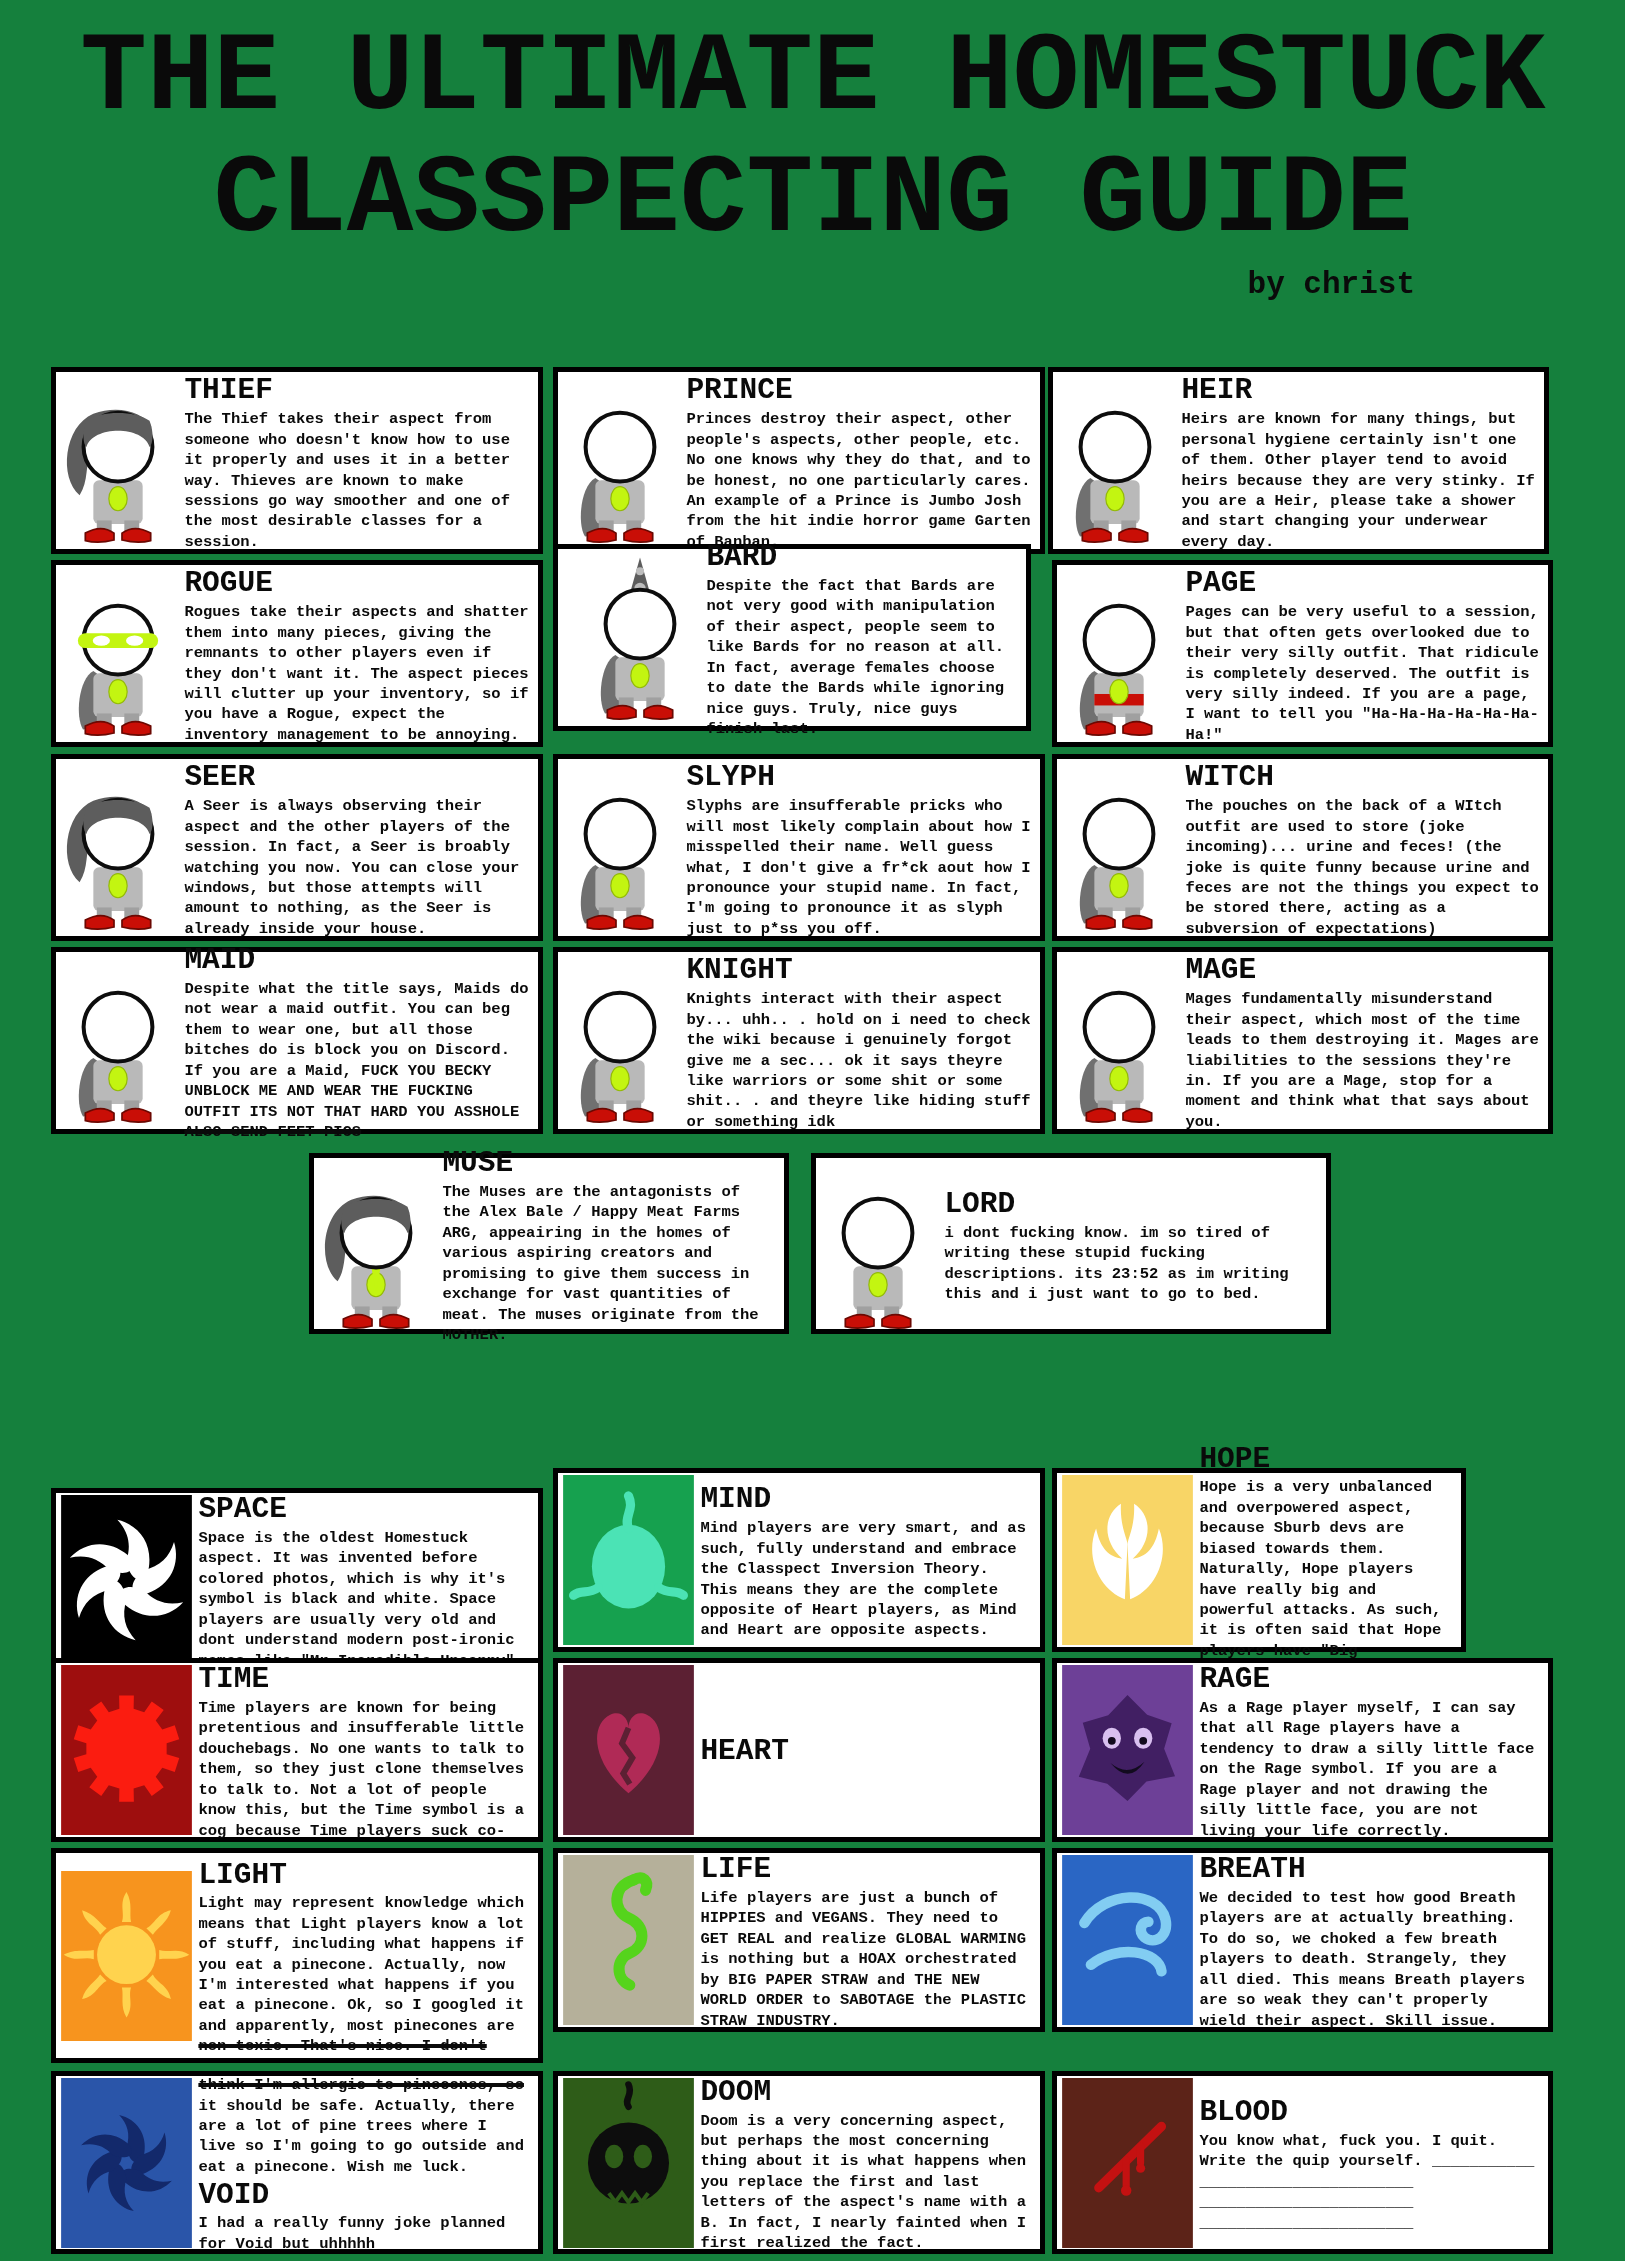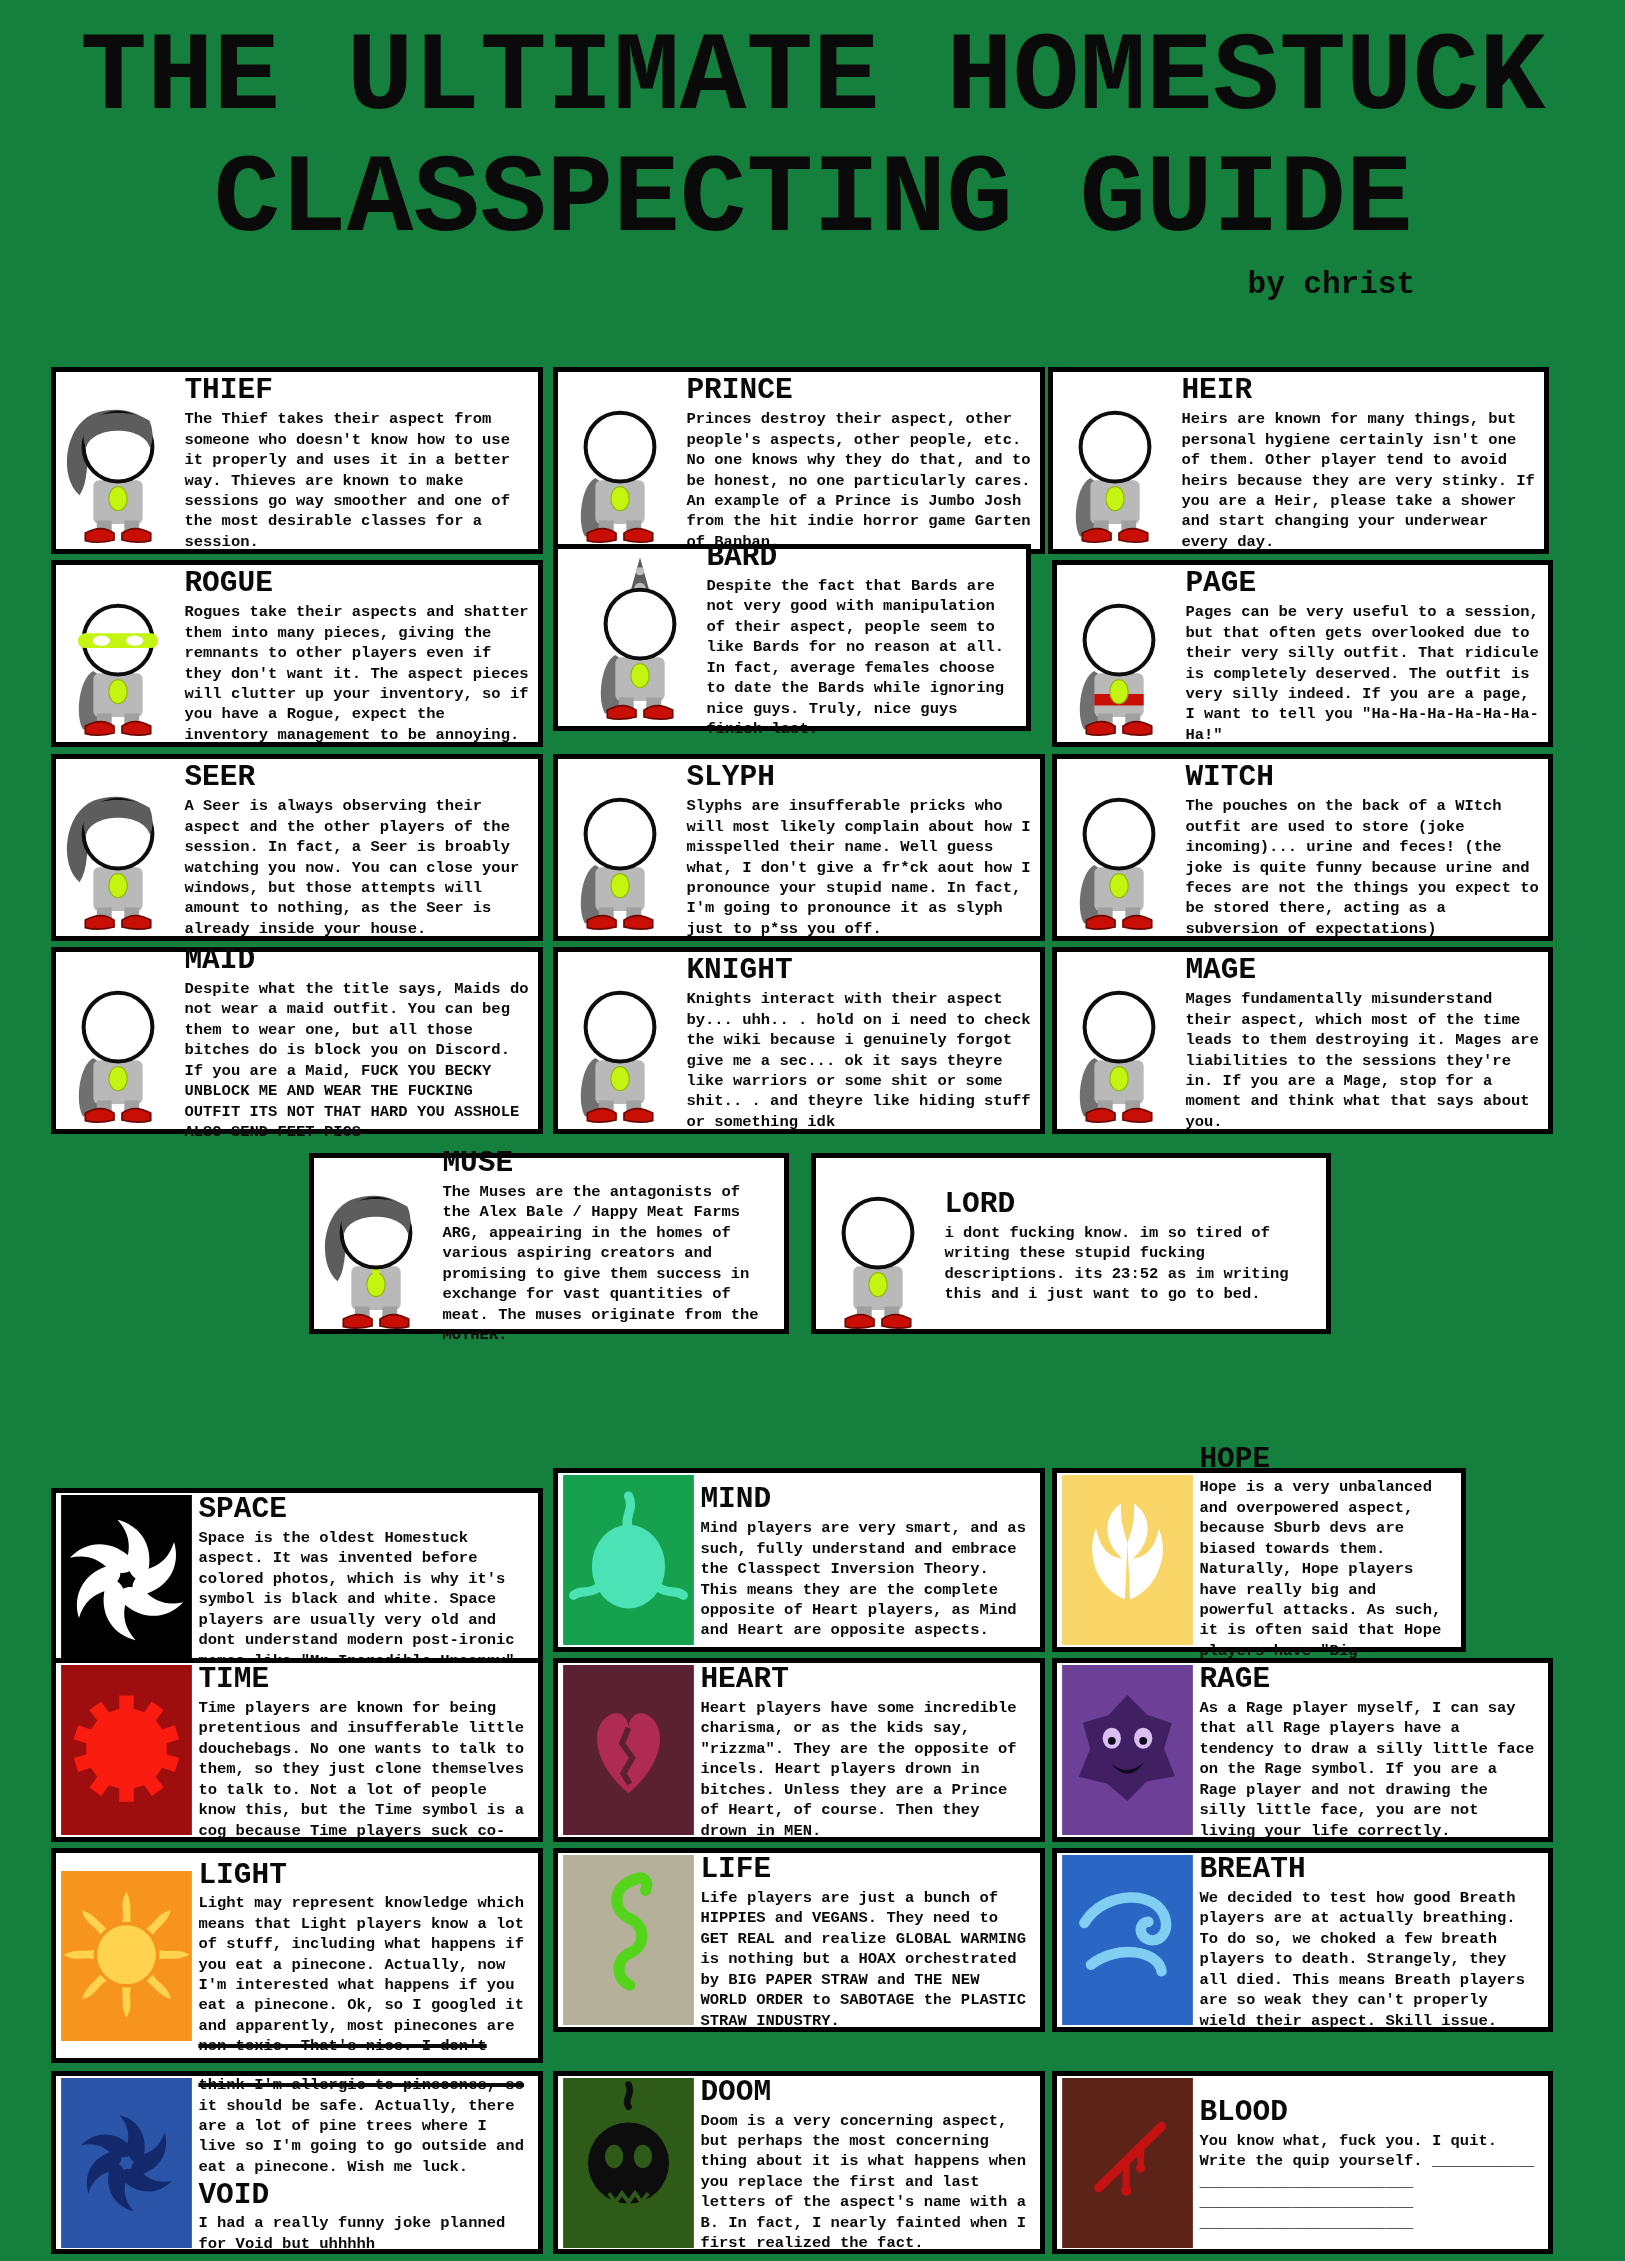--- a/index.html
+++ b/index.html
@@ -365,21 +365,20 @@
     <div class="symbol-wrap">
           <svg viewBox="0 0 200 260" width="131" height="170">
             <rect x="0" y="0" width="200" height="260" fill="#5c2033"></rect>
             <path d="M100,196 C44,150 40,92 72,76 C90,68 100,84 100,96 C100,84 110,68 128,76 C160,92 156,150 100,196 Z" fill="#b02a56"></path>
             <path d="M100,96 L90,120 L106,142 L92,166 L102,182" stroke="#5c2033" stroke-width="9" fill="none"></path>
           </svg>
         </div>
     <div class="text-col">
 
       <h2 class="box-title">HEART</h2>
-      <p class="box-desc"><span>Heart players have some incredible charisma, or as the kids say, "rizzma". They are the opposite of incels. Heart players drown in bitches. Unless they are a Prince of Heart, of course. Then they drown in MEN.</span></p>
     </div>
   </section>
       <section class="box aspect-box" style="left: 1052px; top: 1658px; width: 501px; height: 184px;">
     <div class="symbol-wrap">
           <svg viewBox="0 0 200 260" width="131" height="170">
             <rect x="0" y="0" width="200" height="260" fill="#6d4097"></rect>
             <polygon points="100.0,46.0 130.0,76.0 167.5,89.0 156.0,128.0 172.7,170.0 129.0,178.2 100.0,208.0 69.0,181.7 25.5,171.0 43.0,128.0 31.6,88.5 70.5,76.9" fill="#411f63"></polygon>
             <ellipse cx="76" cy="112" rx="14" ry="16" fill="#d9c0f0"></ellipse>
             <ellipse cx="124" cy="112" rx="14" ry="16" fill="#d9c0f0"></ellipse>
             <circle cx="76" cy="116" r="6" fill="#120b1e"></circle>

